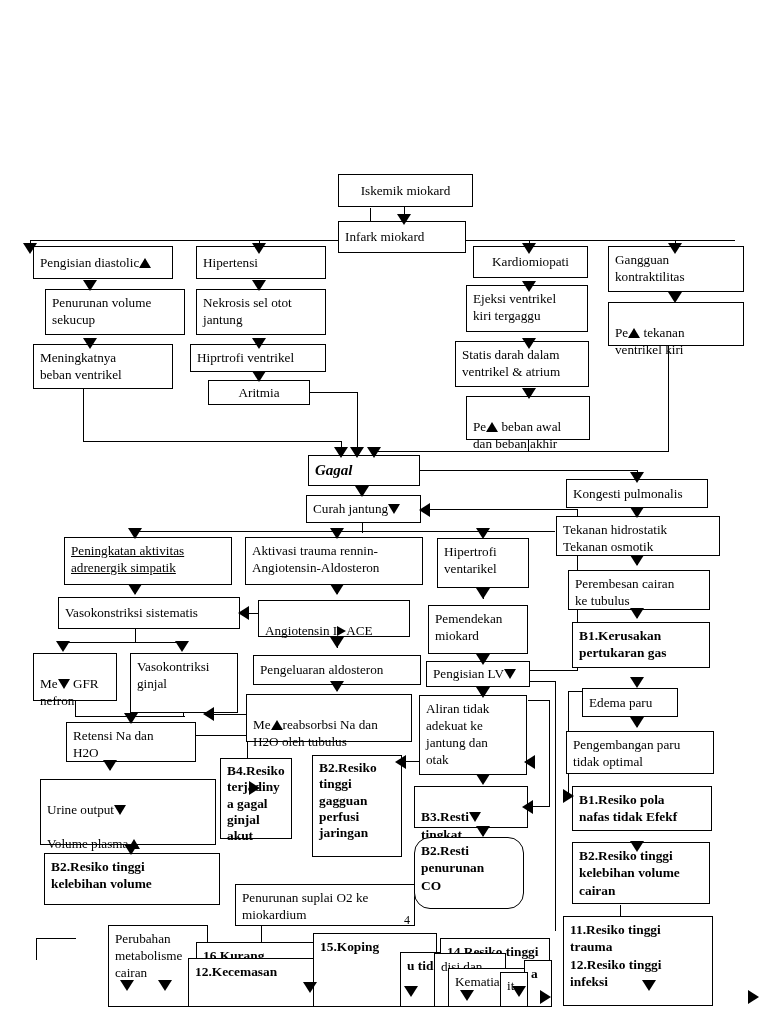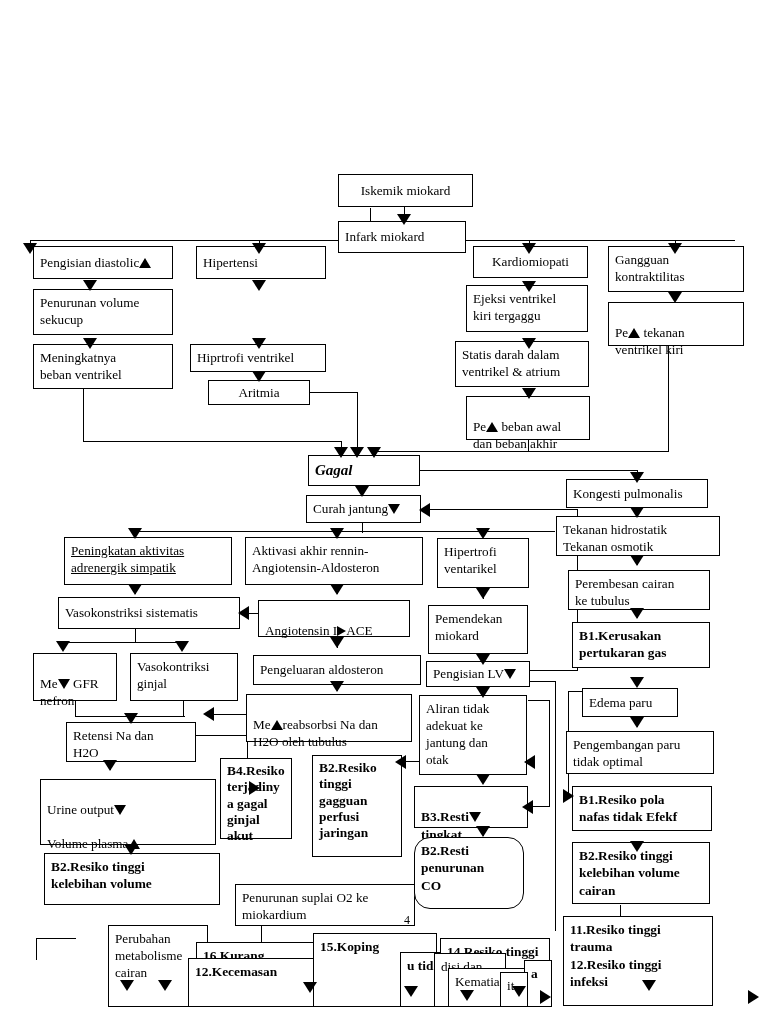--- a/index.html
+++ b/index.html
@@ -226,28 +226,30 @@
   <div class="ar ar-r" style="left:748px; top:990px;"></div>
 
   <div class="node midc" style="left:338px;top:174px;width:135px;height:33px;">Iskemik miokard</div>
 
   <div class="node mid" style="left:338px;top:221px;width:128px;height:32px;">Infark miokard</div>
 
   <div class="node mid" style="left:33px;top:246px;width:140px;height:33px;">
     <span>Pengisian diastolic</span><span class="gl gl-u"></span>
   </div>
 
-  <div class="node" style="left:33px;top:289px;width:140px;height:46px;font-family:Liberation Serif, serif;">Penurunan volume
+  <div class="node" style="left:45px;top:289px;width:140px;height:46px;font-family:Liberation Serif, serif;">Penurunan volume
 sekucup</div>
 
   <div class="node" style="left:33px;top:344px;width:140px;height:45px;">Meningkatnya
 beban ventrikel</div>
 
   <div class="node mid" style="left:196px;top:246px;width:130px;height:33px;">Hipertensi</div>
 
+  <div class="node" style="left:196px;top:289px;width:130px;height:46px;">Nekrosis sel otot
+jantung</div>
 
   <div class="node mid" style="left:190px;top:344px;width:136px;height:28px;">Hiprtrofi ventrikel</div>
 
   <div class="node midc" style="left:208px;top:380px;width:102px;height:25px;">Aritmia</div>
 
   <div class="node midc" style="left:473px;top:246px;width:115px;height:32px;">Kardiomiopati</div>
 
   <div class="node" style="left:466px;top:285px;width:122px;height:47px;">Ejeksi ventrikel
 kiri tergaggu</div>
 
@@ -276,36 +278,36 @@
   <div class="node" style="left:64px;top:537px;width:168px;height:48px;text-decoration:underline;">Peningkatan aktivitas
 adrenergik simpatik</div>
 
   <div class="node mid" style="left:58px;top:597px;width:182px;height:32px;">Vasokonstriksi sistematis</div>
 
   <div class="node" style="left:33px;top:653px;width:84px;height:48px;">
     <span>Me</span><span class="gl gl-d"></span><span> GFR
 nefron</span>
   </div>
 
-  <div class="node" style="left:130px;top:653px;width:108px;height:48px;">Vasokontriksi
+  <div class="node" style="left:130px;top:653px;width:108px;height:60px;">Vasokontriksi
 ginjal</div>
 
   <div class="node" style="left:66px;top:722px;width:130px;height:40px;">Retensi Na dan
 H2O</div>
 
   <div class="node" style="left:40px;top:779px;width:176px;height:66px;">
     <span>Urine output</span><span class="gl gl-d"></span><br>
     <span>Volume plasma</span><span class="gl gl-u"></span><br>
     <span>Tekanan hidrostatik</span><span class="gl gl-u"></span>
   </div>
 
   <div class="node bold" style="left:44px;top:853px;width:176px;height:52px;">B2.Resiko tinggi
 kelebihan volume</div>
 
-  <div class="node" style="left:245px;top:537px;width:178px;height:48px;">Aktivasi akhir rennin-
+  <div class="node" style="left:245px;top:537px;width:178px;height:48px;">Aktivasi trauma rennin-
 Angiotensin-Aldosteron</div>
 
   <div class="node" style="left:258px;top:600px;width:152px;height:37px;">
     <span>Angiotensin I</span><span class="gl gl-r"></span><span>ACE</span><br>
     <span class="gl gl-r"></span> <span>II</span>
   </div>
 
   <div class="node mid" style="left:253px;top:655px;width:168px;height:30px;">Pengeluaran aldosteron</div>
 
   <div class="node" style="left:246px;top:694px;width:166px;height:48px;">

